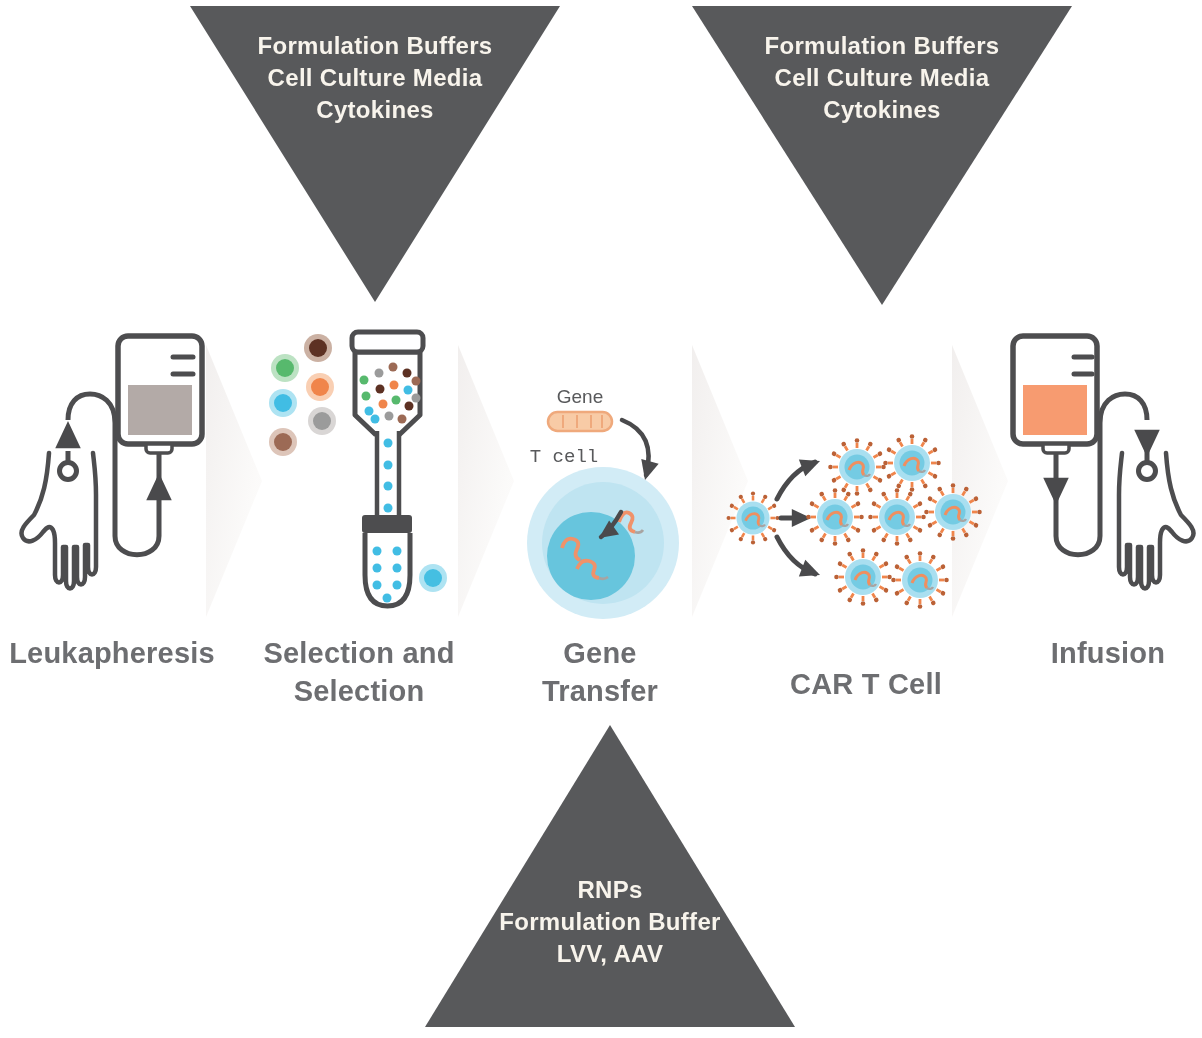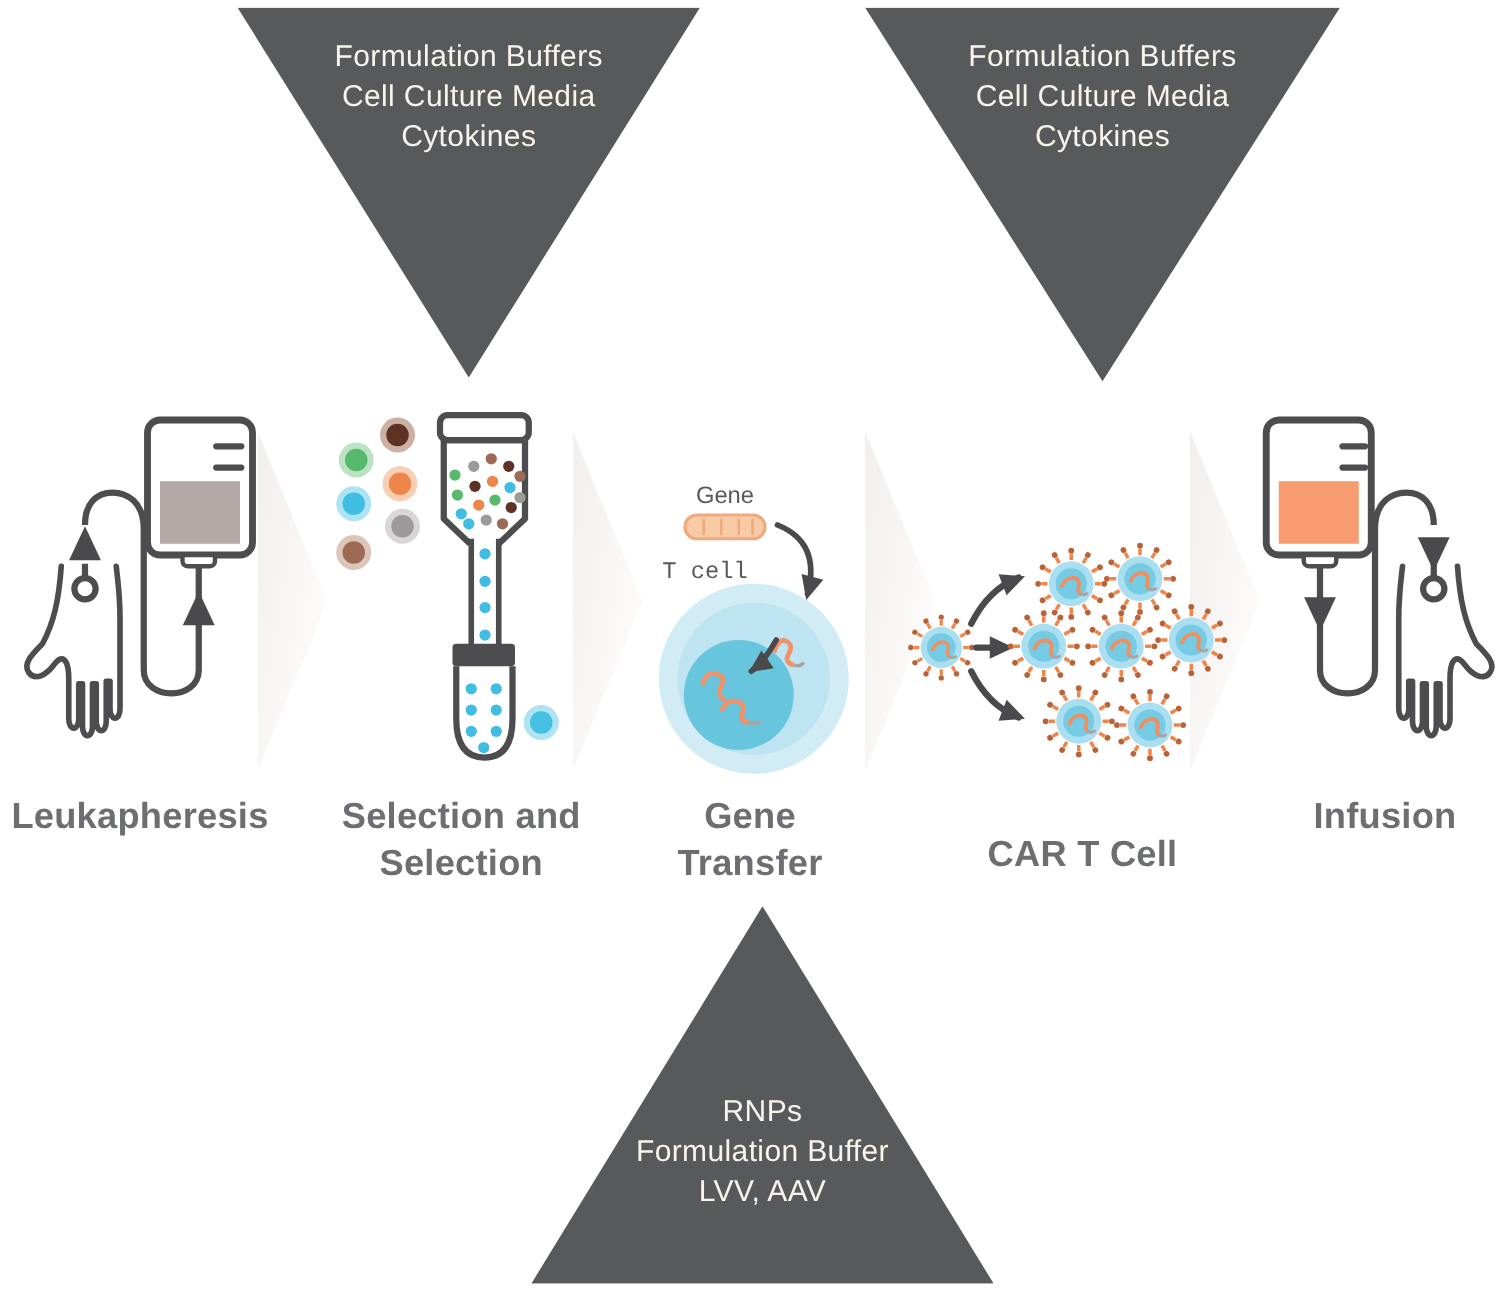--- a/index.html
+++ b/index.html
@@ -4,21 +4,21 @@
 <style>
   * { margin:0; padding:0; box-sizing:border-box; }
   html,body { background:#ffffff; }
   #canvas {
     position:relative; width:1202px; height:1038px; background:#ffffff;
     font-family:"Liberation Sans", sans-serif; overflow:hidden;
   }
   .tri { position:absolute; background:#58595b; color:#f8f4ec; text-align:center; }
   .tri-down { clip-path:polygon(0 0, 100% 0, 50% 100%); }
   .tri-up   { clip-path:polygon(50% 0, 100% 100%, 0 100%);text-align:center; }
-  .tline { font-size:24px; line-height:32px; font-weight:400; letter-spacing:.3px; }
+  .tline { font-size:24px; line-height:32px; font-weight:700; letter-spacing:.3px; }
   .pad-top { padding-top:24px; }
   .stage-label {
     position:absolute; width:250px; text-align:center; font-size:29px;
     font-weight:700; color:#6d6e71; line-height:38px; letter-spacing:.2px;
   }
   .chev {
     position:absolute; top:345px; width:56px; height:272px; opacity:.9;
     background:linear-gradient(100deg,#f0edec,#fbfaf9 72%);
     clip-path:polygon(0 0, 100% 50%, 0 100%);
   }
@@ -231,21 +231,21 @@
     <line x1="84" y1="34" x2="102" y2="34" stroke="#4d4d4f" stroke-width="5" stroke-linecap="round"></line>
     <line x1="84" y1="51" x2="102" y2="51" stroke="#4d4d4f" stroke-width="5" stroke-linecap="round"></line>
     <use href="#ah" transform="translate(66,182) rotate(90) scale(1.7)"></use>
     <use href="#ah" transform="translate(157,134) rotate(90) scale(1.7)"></use>
   </svg>
 
   <div class="stage-label" style="left:-13px; top:634px;">
     <div>Leukapheresis</div>
     <div></div>
   </div>
-  <div class="stage-label" style="left:244px; top:634px;">
+  <div class="stage-label" style="left:234px; top:634px;">
     <div>Selection and</div>
     <div>Selection</div>
   </div>
   <div class="stage-label" style="left:475px; top:634px;">
     <div>Gene</div>
     <div>Transfer</div>
   </div>
   <div class="stage-label" style="left:741px; top:634px;margin-top:31px;">
     <div>CAR T Cell</div>
   </div>

